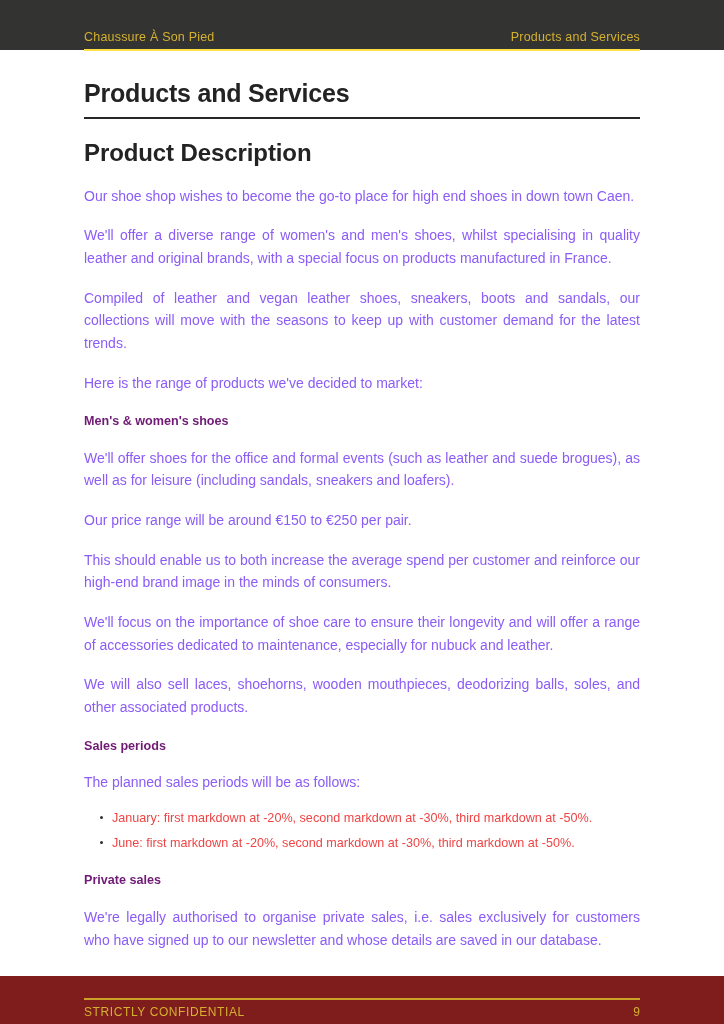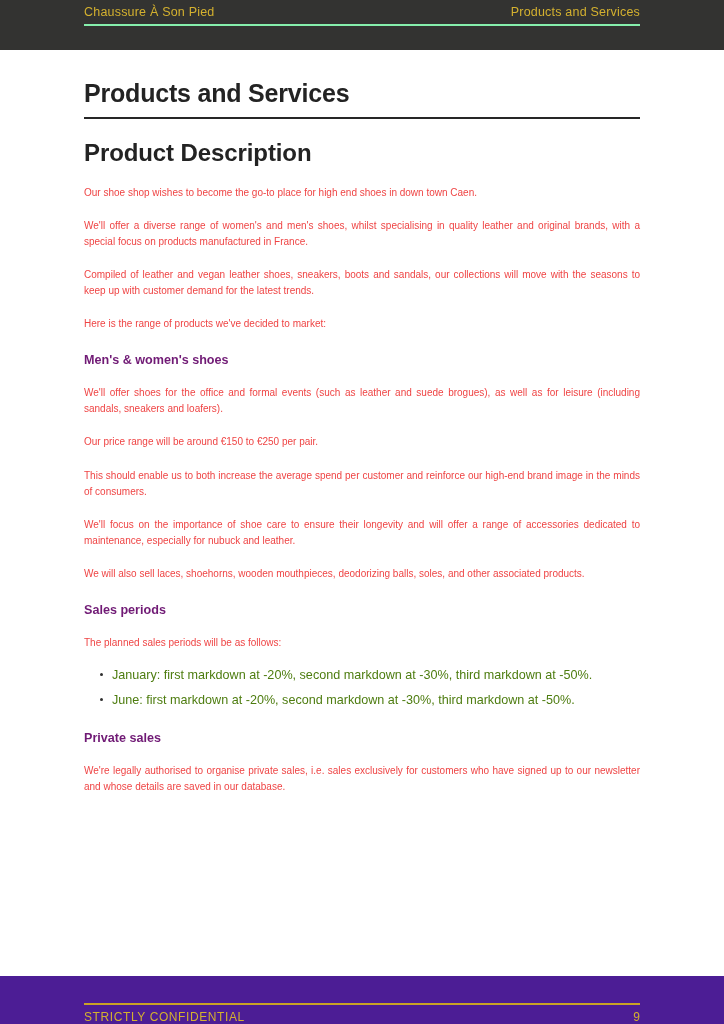--- a/index.html
+++ b/index.html
@@ -28,25 +28,25 @@
   .page-header {
     height: 50px;
     background: #333331;
     flex: 0 0 50px;
     display: flex;
     align-items: flex-start;
     justify-content: center;
   }
   .header-inner {
     width: 556px;
-    padding-top: 6px;
+    padding-top: 31px;
     display: flex;
     justify-content: space-between;
     align-items: baseline;
-    border-bottom: 2px solid #86efac;
+    border-bottom: 2px solid #fde047;
     padding-bottom: 4px;
     box-sizing: border-box;
   }
   .header-left, .header-right {
     color: #d4b12f;
     font-size: 12.5px;
     letter-spacing: 0.2px;
     line-height: 1.1;
     white-space: nowrap;
   }
@@ -87,61 +87,61 @@
 
   h3.sub-title {
     font-size: 12.6px;
     font-weight: bold;
     color: #701a75;
     margin: 19px 0 0 0;
     line-height: 1.3;
   }
 
   p.body-text {
-    font-size: 10px;
+    font-size: 14px;
     line-height: 1.62;
-    color: #ef4444;
+    color: #8b5cf6;
     margin: 17px 0 0 0;
     text-align: justify;
     text-justify: inter-word;
   }
 
   ul.bullet-list {
     margin: 14px 0 0 0;
     padding: 0 0 0 16px;
     list-style: none;
   }
   ul.bullet-list li {
     font-size: 12.6px;
     line-height: 1.62;
-    color: #4d7c0f;
+    color: #ef4444;
     position: relative;
     padding-left: 12px;
     margin-top: 5px;
   }
   ul.bullet-list li:first-child { margin-top: 0; }
   ul.bullet-list li::before {
     content: "";
     position: absolute;
     left: 0;
     top: 8px;
     width: 3px;
     height: 3px;
     border-radius: 50%;
     background: #303030;
   }
 
   
   .page-footer {
     height: 48px;
-    background: #4c1d95;
+    background: #7f1d1d;
     flex: 0 0 48px;
     display: flex;
     justify-content: center;
-    align-items: flex-end;
+    align-items: center;
   }
   .footer-inner {
     width: 556px;
     margin-top: 18px;
     border-top: 2px solid #c9a227;
     padding-top: 6px;
     display: flex;
     justify-content: space-between;
     align-items: baseline;
     box-sizing: border-box;

